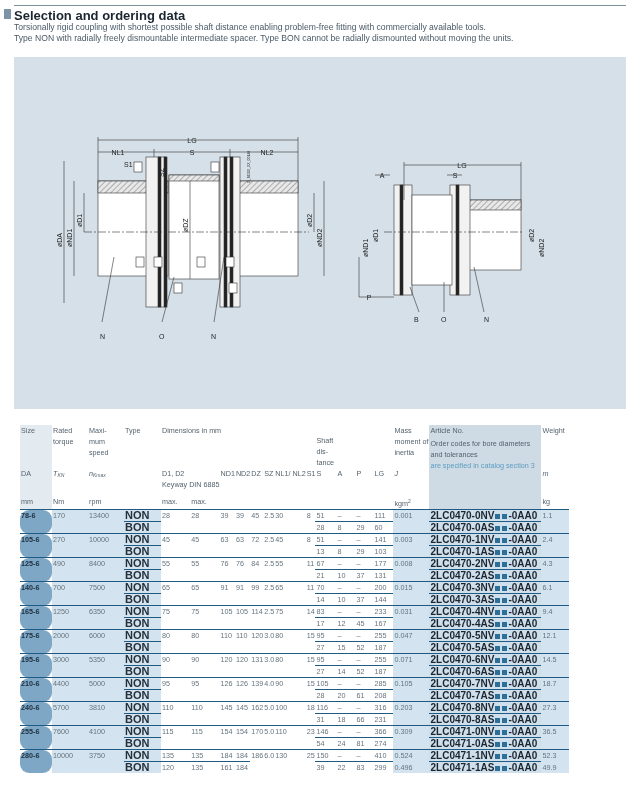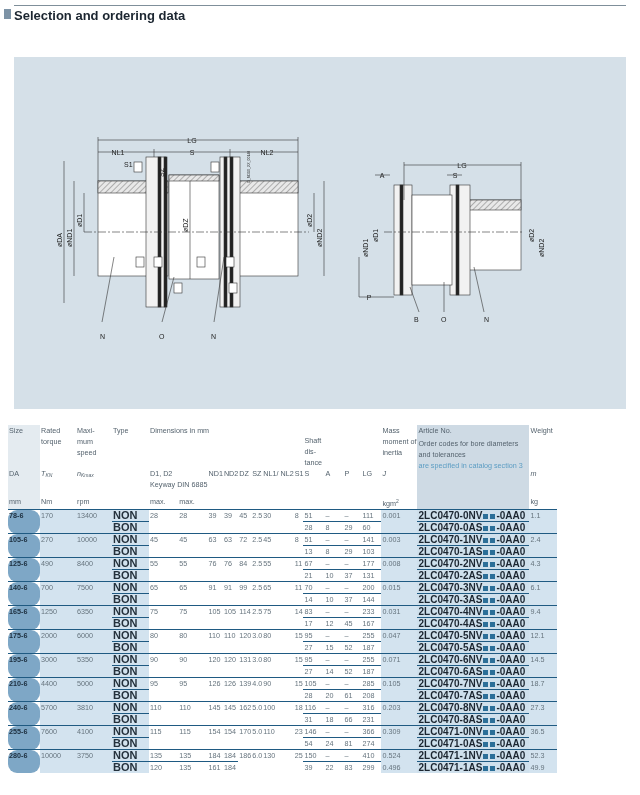--- a/index.html
+++ b/index.html
@@ -9,21 +9,21 @@
     position: relative; overflow: hidden;
   }
   .topline { position: absolute; left: 14px; top: 5px; width: 612px; height: 1px; background: #7f8f9a; }
   .title-marker { position: absolute; left: 4px; top: 9px; width: 7px; height: 10px; background: #7d93a6; }
   .title { position: absolute; left: 14px; top: 8px; font-size: 13px; font-weight: bold; color: #1b2530; text-align: right; }
   .desc { position: absolute; left: 14px; top: 22px; font-size: 8.6px; line-height: 11px; color: #4a5a66; width: 620px; }
   .figure { position: absolute; left: 14px; top: 57px; width: 612px; height: 352px; background: #d5e0e8; }
   .figure svg { position: absolute; left: 0; top: 0; }
 
   table.data {
-    position: absolute; left: 8px; top: 425px; border-collapse: collapse;
+    position: absolute; left: 20px; top: 425px; border-collapse: collapse;
     font-size: 7.2px; color: #66747e;
   }
   table.data td, table.data th { padding: 0 0 0 1px; height: 11.2px; line-height: 11px; font-weight: normal; text-align: left; vertical-align: top; white-space: nowrap; }
   .hdr td { color: #55636e; line-height: 8.5px; }
   .c-size { width: 32px; }
   .c-tkn { width: 36px; }
   .c-n { width: 36px; }
   .c-type { width: 37px; }
   .c-s { width: 21px; }
   .c-a { width: 19px; }
@@ -49,20 +49,22 @@
   .sub { font-size: 5px; vertical-align: -1px; }
   .ital { font-style: italic; }
 </style>
 </head>
 <body>
 
 <div class="topline"></div>
 <div class="title-marker"></div>
 <div class="title">Selection and ordering data</div>
 <div class="desc">
+  <div>Torsionally rigid coupling with shortest possible shaft distance enabling problem-free fitting with commercially available tools.</div>
+  <div>Type NON with radially freely dismountable intermediate spacer. Type BON cannot be radially dismounted without moving the units.</div>
 </div>
 
 <div class="figure">
   <svg width="612" height="352" viewBox="0 0 612 352" font-family="Liberation Sans, sans-serif" font-size="7" fill="#333">
     <defs>
       <pattern id="hatch" patternUnits="userSpaceOnUse" width="4" height="4" patternTransform="rotate(45)">
         <rect width="4" height="4" fill="#e8e8e8"></rect>
         <line x1="0" y1="0" x2="0" y2="4" stroke="#555" stroke-width="0.8"></line>
       </pattern>
     </defs>

